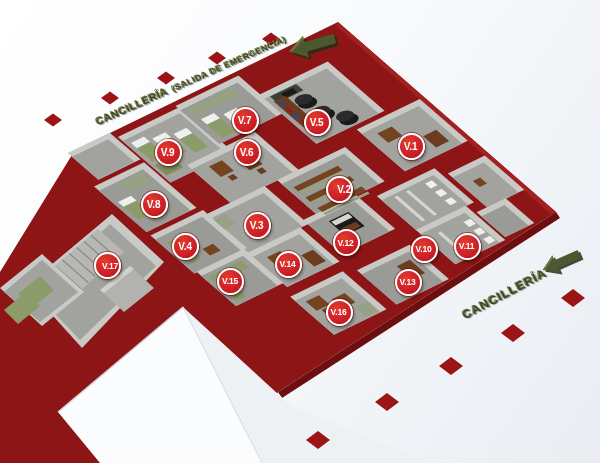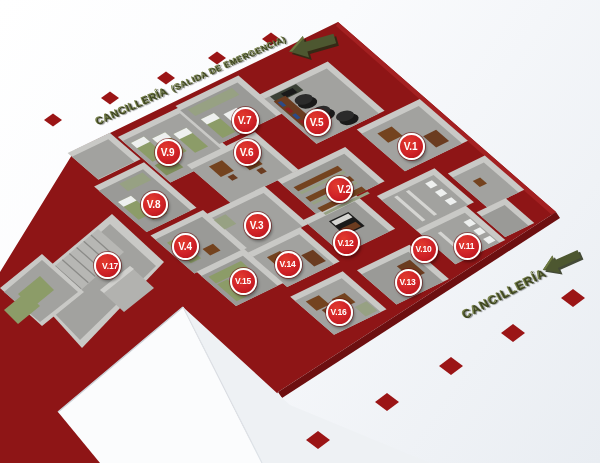--- a/index.html
+++ b/index.html
@@ -314,21 +314,21 @@
       </div>
       <div class="marker small" style="left: 332.5px; top: 229px; text-align: right;">
         <span>V.12</span>
       </div>
       <div class="marker small" style="left: 394.5px; top: 268.5px;">
         <span>V.13</span>
       </div>
       <div class="marker small" style="left: 274.5px; top: 250.5px;">
         <span>V.14</span>
       </div>
-      <div class="marker small" style="left: 230px; top: 267.5px;">
+      <div class="marker small" style="left: 217px; top: 267.5px;">
         <span>V.15</span>
       </div>
       <div class="marker small" style="left: 325.5px; top: 298.5px; text-align: right;">
         <span>V.16</span>
       </div>
       <div class="marker small" style="left: 93.5px; top: 252px; justify-content: flex-end;">
         <span>V.17</span>
       </div>
     </div>
 </div>

